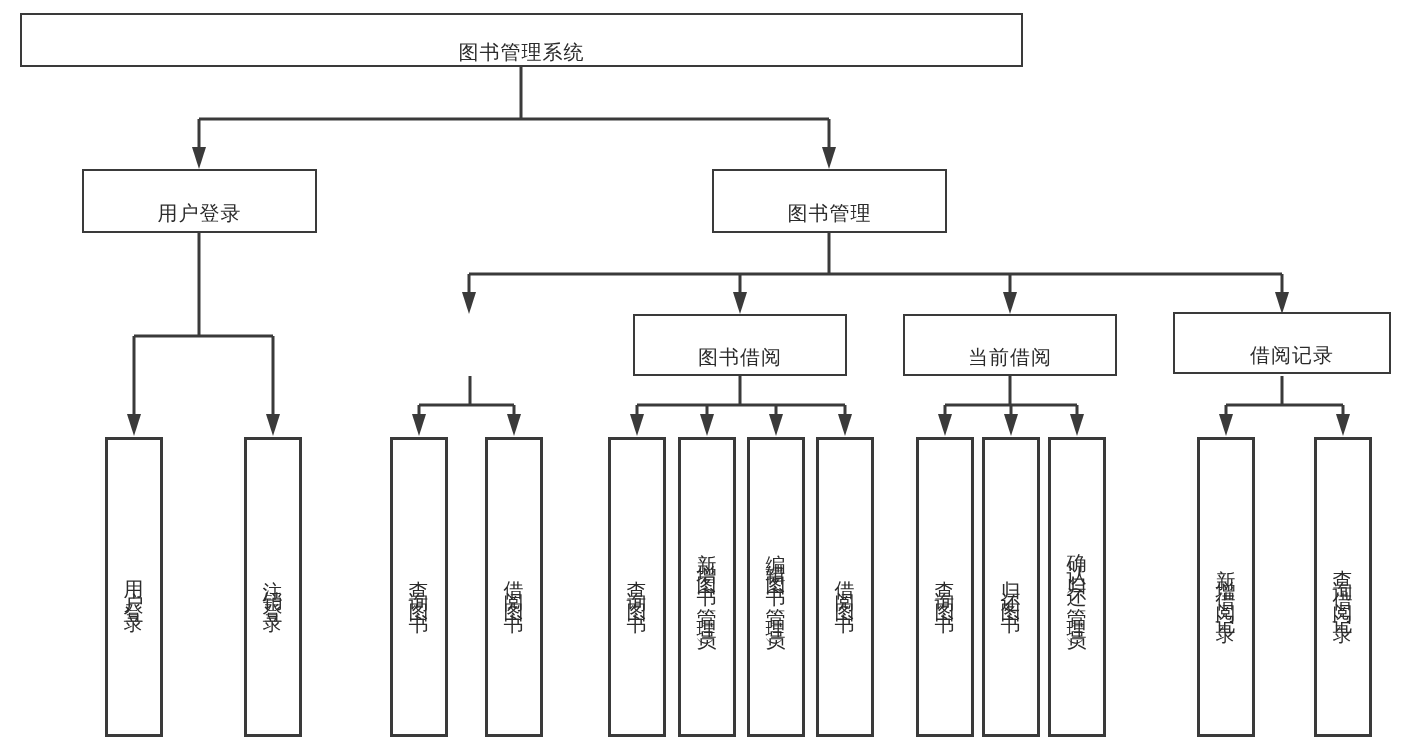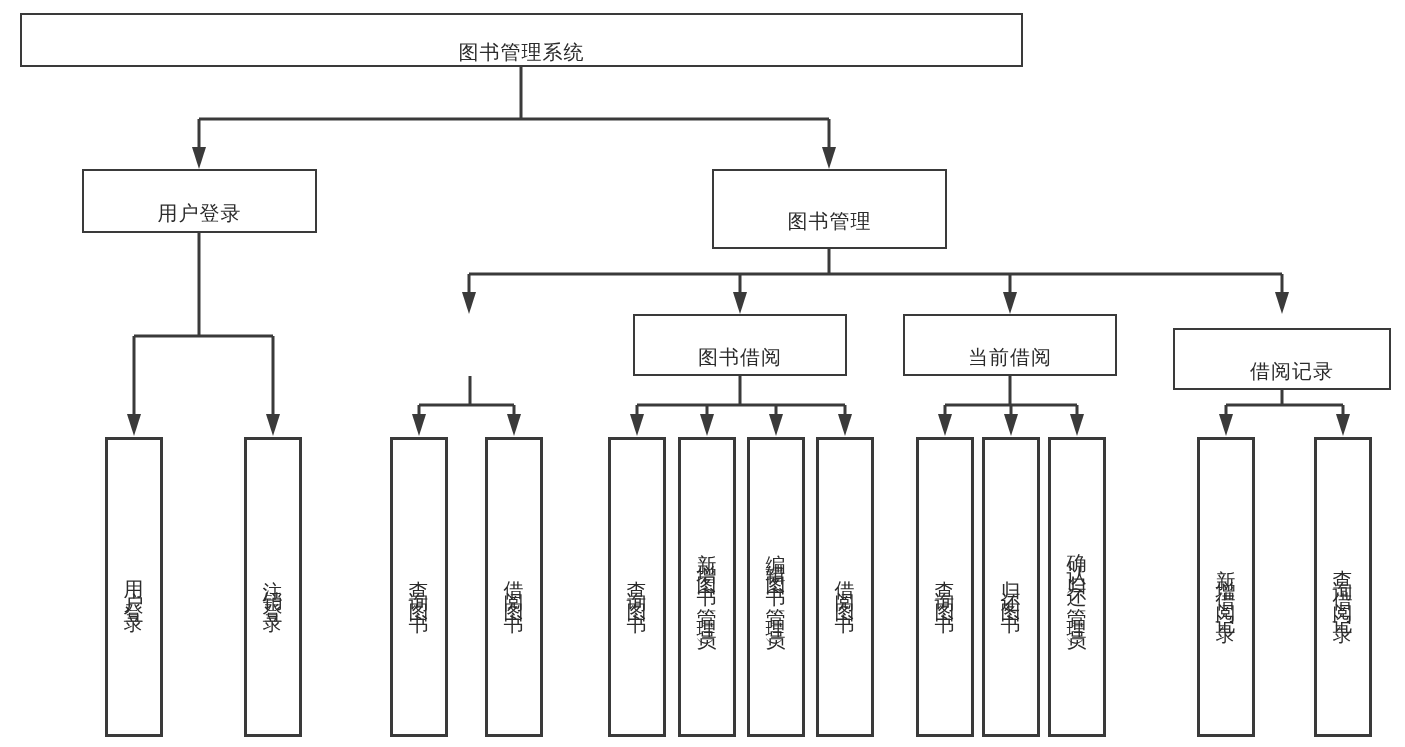--- a/index.html
+++ b/index.html
@@ -112,31 +112,31 @@
     <polygon class="arrow" points="1336,414 1350,414 1343,436"></polygon>
   </svg>
 
   <div class="box" style="left:20px; top:13px; width:1003px; height:54px;">
     <span class="label">图书管理系统</span>
   </div>
 
   <div class="box" style="left:82px; top:169px; width:235px; height:64px;">
     <span class="label">用户登录</span>
   </div>
-  <div class="box" style="left:712px; top:169px; width:235px; height:80px;">
+  <div class="box" style="left:712px; top:169px; width:235px; height:64px;">
     <span class="label">图书管理</span>
   </div>
 
   <div class="box" style="left:633px; top:314px; width:214px; height:62px;text-align:center;">
     <span class="label">图书借阅</span>
   </div>
   <div class="box" style="left:903px; top:314px; width:214px; height:62px;">
     <span class="label">当前借阅</span>
   </div>
-  <div class="box" style="left:1173px; top:328px; width:218px; height:62px;padding-left:20px;">
+  <div class="box" style="left:1173px; top:312px; width:218px; height:62px;padding-left:20px;">
     <span class="label">借阅记录</span>
   </div>
 
   <div class="box leaf" style="left:105px;">
     <span class="vlabel">用户登录</span>
   </div>
   <div class="box leaf" style="left:244px;">
     <span class="vlabel">注销登录</span>
   </div>
 

